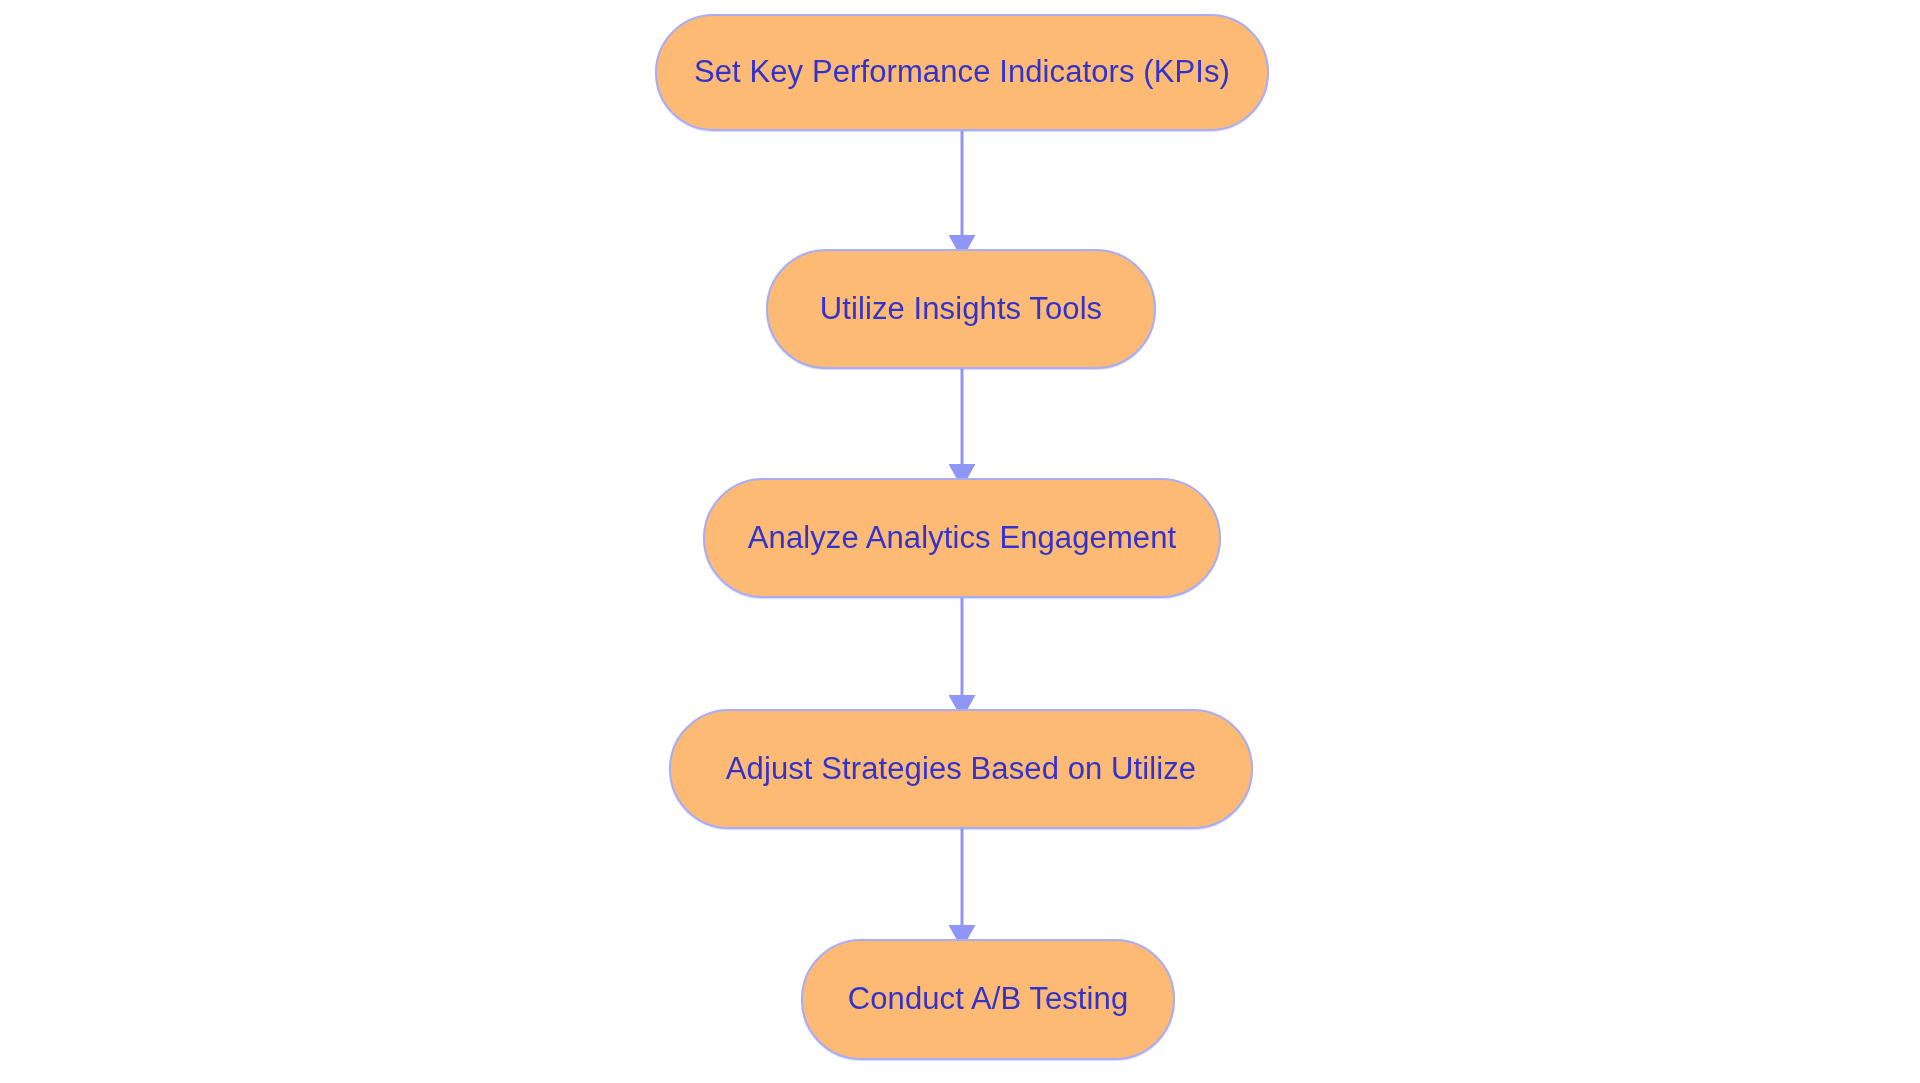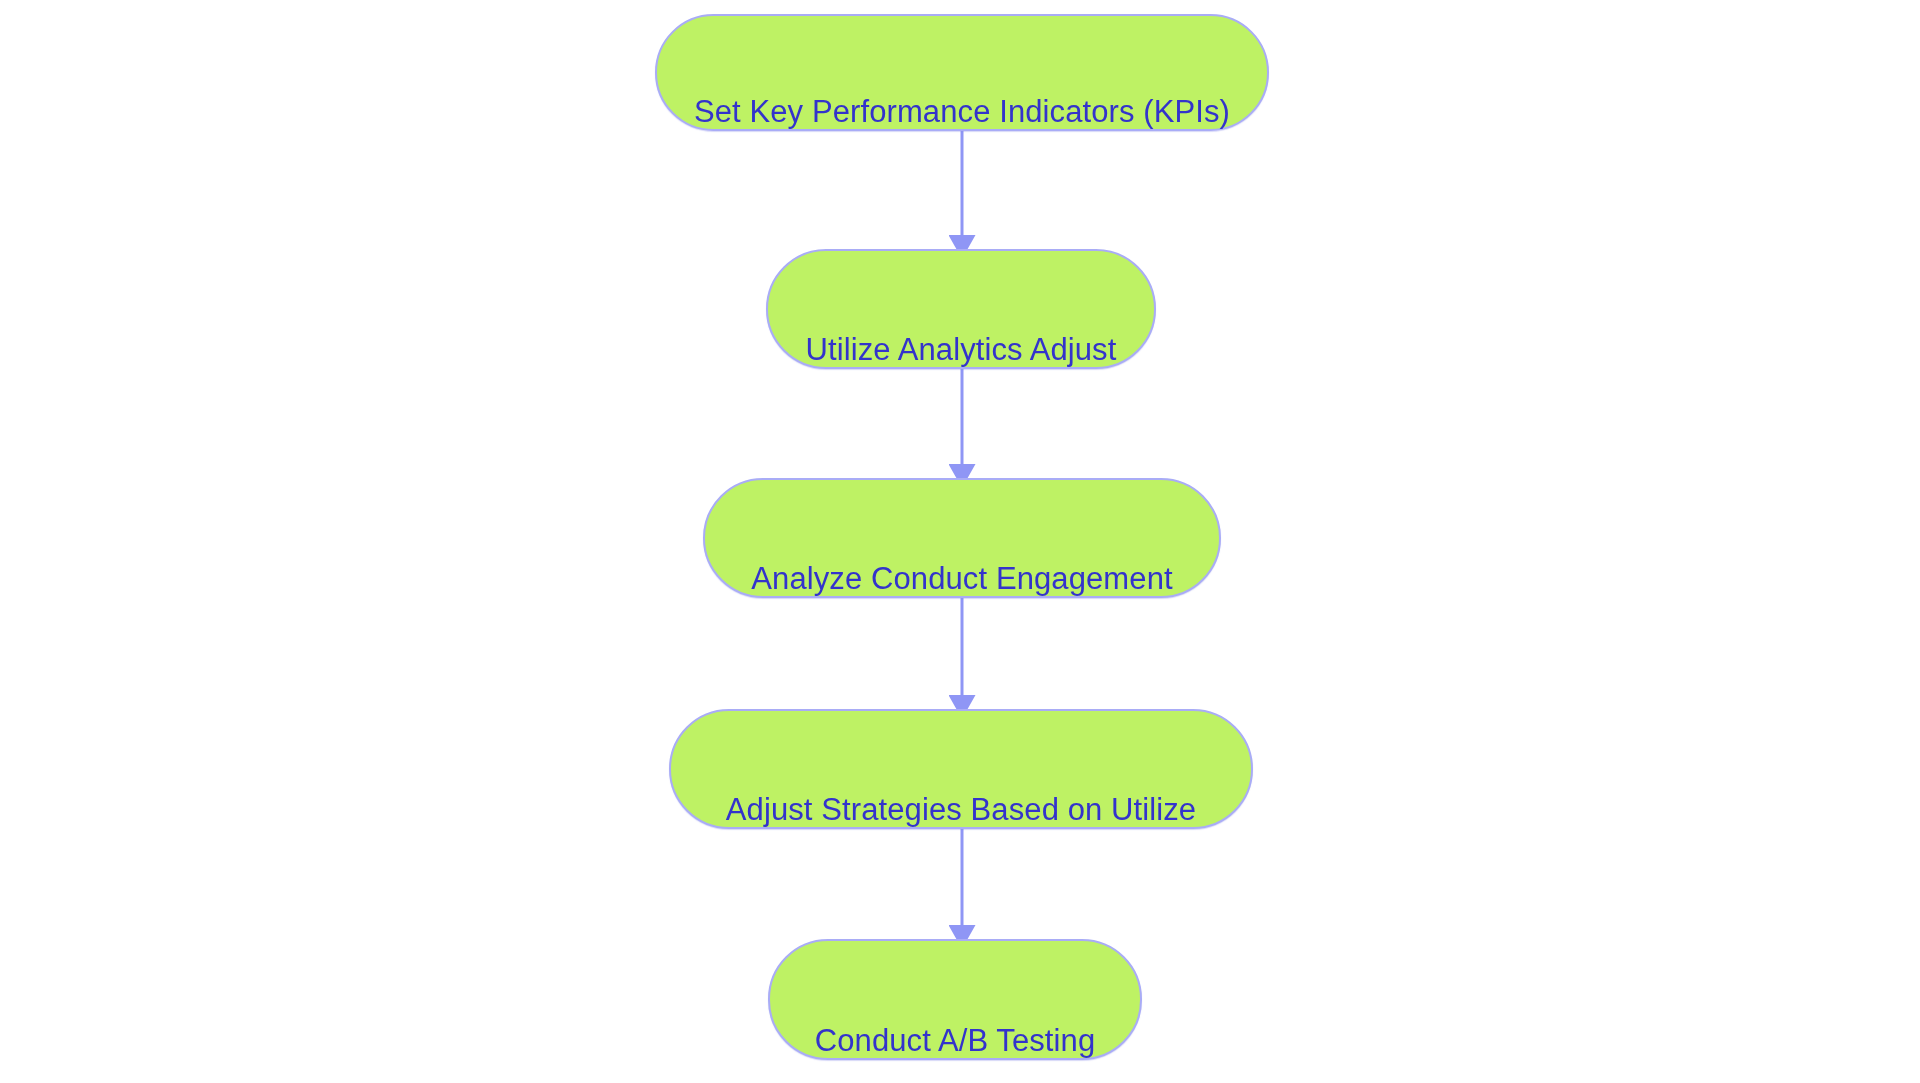--- a/index.html
+++ b/index.html
@@ -24,44 +24,44 @@
     top: 0;
     left: 0;
     width: 1920px;
     height: 1083px;
     pointer-events: none;
   }
   .node {
     position: absolute;
     box-sizing: border-box;
     display: flex;
-    align-items: flex-end;
+    align-items: center;
     justify-content: center;
-    background: #bef264;
+    background: #fdba74;
     border: 2px solid #a9acf6;
     border-radius: 60px;
     box-shadow: 0 1px 1px rgba(140,144,235,0.35);
   }
   .node-label {
     color: #3333cc;
     font-family: "Liberation Sans", sans-serif;
     font-size: 31px;
     font-weight: 400;
     letter-spacing: 0.1px;
     line-height: 1.1;
     white-space: nowrap;
     text-align: center;
     user-select: none;
   }
   
   #node-0 { left: 655px;  top: 14px;   width: 614px; height: 117px; }
   #node-1 { left: 766px;  top: 249px;  width: 390px; height: 120px; }
   #node-2 { left: 703px;  top: 478px;  width: 518px; height: 120px; }
   #node-3 { left: 669px;  top: 709px;  width: 584px; height: 120px; }
-  #node-4 { left: 768px;  top: 939px;  width: 374px; height: 121px; }
+  #node-4 { left: 801px;  top: 939px;  width: 374px; height: 121px; }
 </style>
 </head>
 <body>
 
 <div id="flowchart-canvas">
 
   <svg class="connector-layer" viewBox="0 0 1920 1083" width="1920" height="1083" xmlns="http://www.w3.org/2000/svg">
     <defs>
       <marker id="arrow-head" markerWidth="10" markerHeight="9" refX="1" refY="4.5" orient="auto" markerUnits="strokeWidth">
         <path d="M0,0 L0,9 L8,4.5 z" fill="#8f96f5"></path>
@@ -75,25 +75,25 @@
     <line x1="962" y1="598" x2="962" y2="698" stroke="#8f96f5" stroke-width="3" marker-end="url(#arrow-head)"></line>
 
     <line x1="962" y1="829" x2="962" y2="928" stroke="#8f96f5" stroke-width="3" marker-end="url(#arrow-head)"></line>
   </svg>
 
   <div class="node" id="node-0">
     <span class="node-label">Set Key Performance Indicators (KPIs)</span>
   </div>
 
   <div class="node" id="node-1">
-    <span class="node-label">Utilize Analytics Adjust</span>
+    <span class="node-label">Utilize Insights Tools</span>
   </div>
 
   <div class="node" id="node-2">
-    <span class="node-label">Analyze Conduct Engagement</span>
+    <span class="node-label">Analyze Analytics Engagement</span>
   </div>
 
   <div class="node" id="node-3">
     <span class="node-label">Adjust Strategies Based on Utilize</span>
   </div>
 
   <div class="node" id="node-4">
     <span class="node-label">Conduct A/B Testing</span>
   </div>
 

